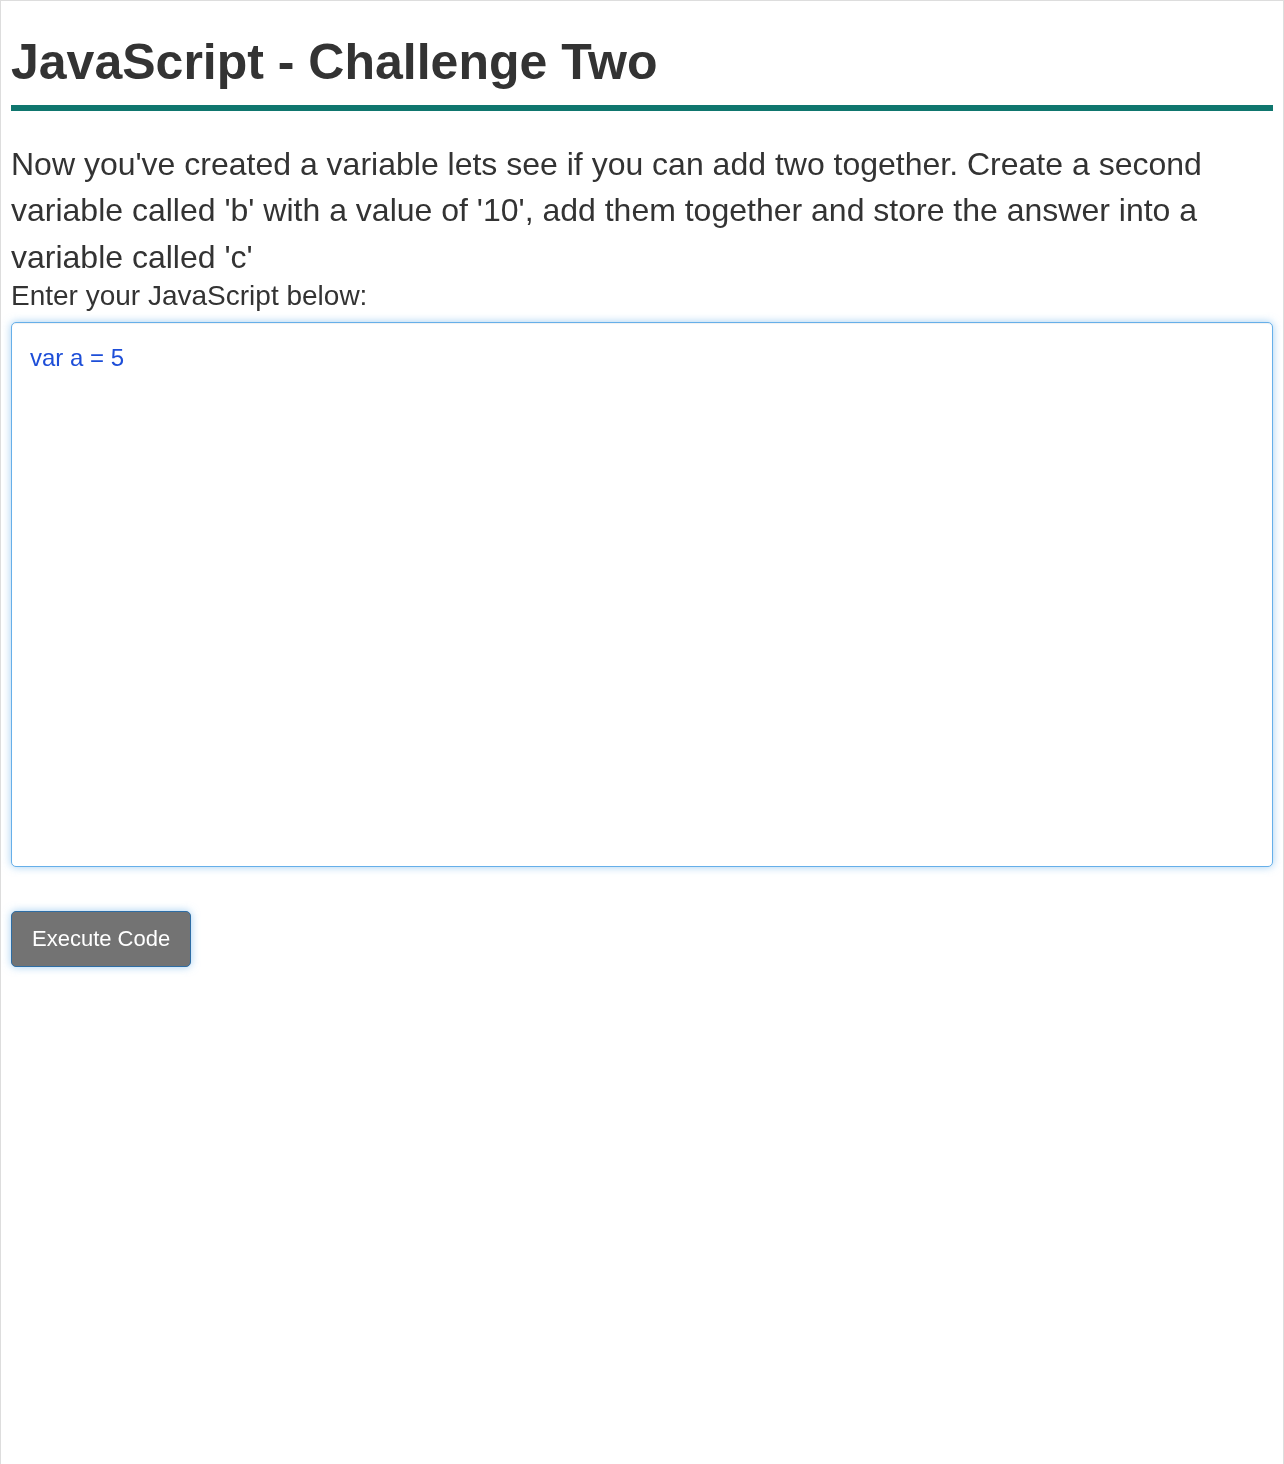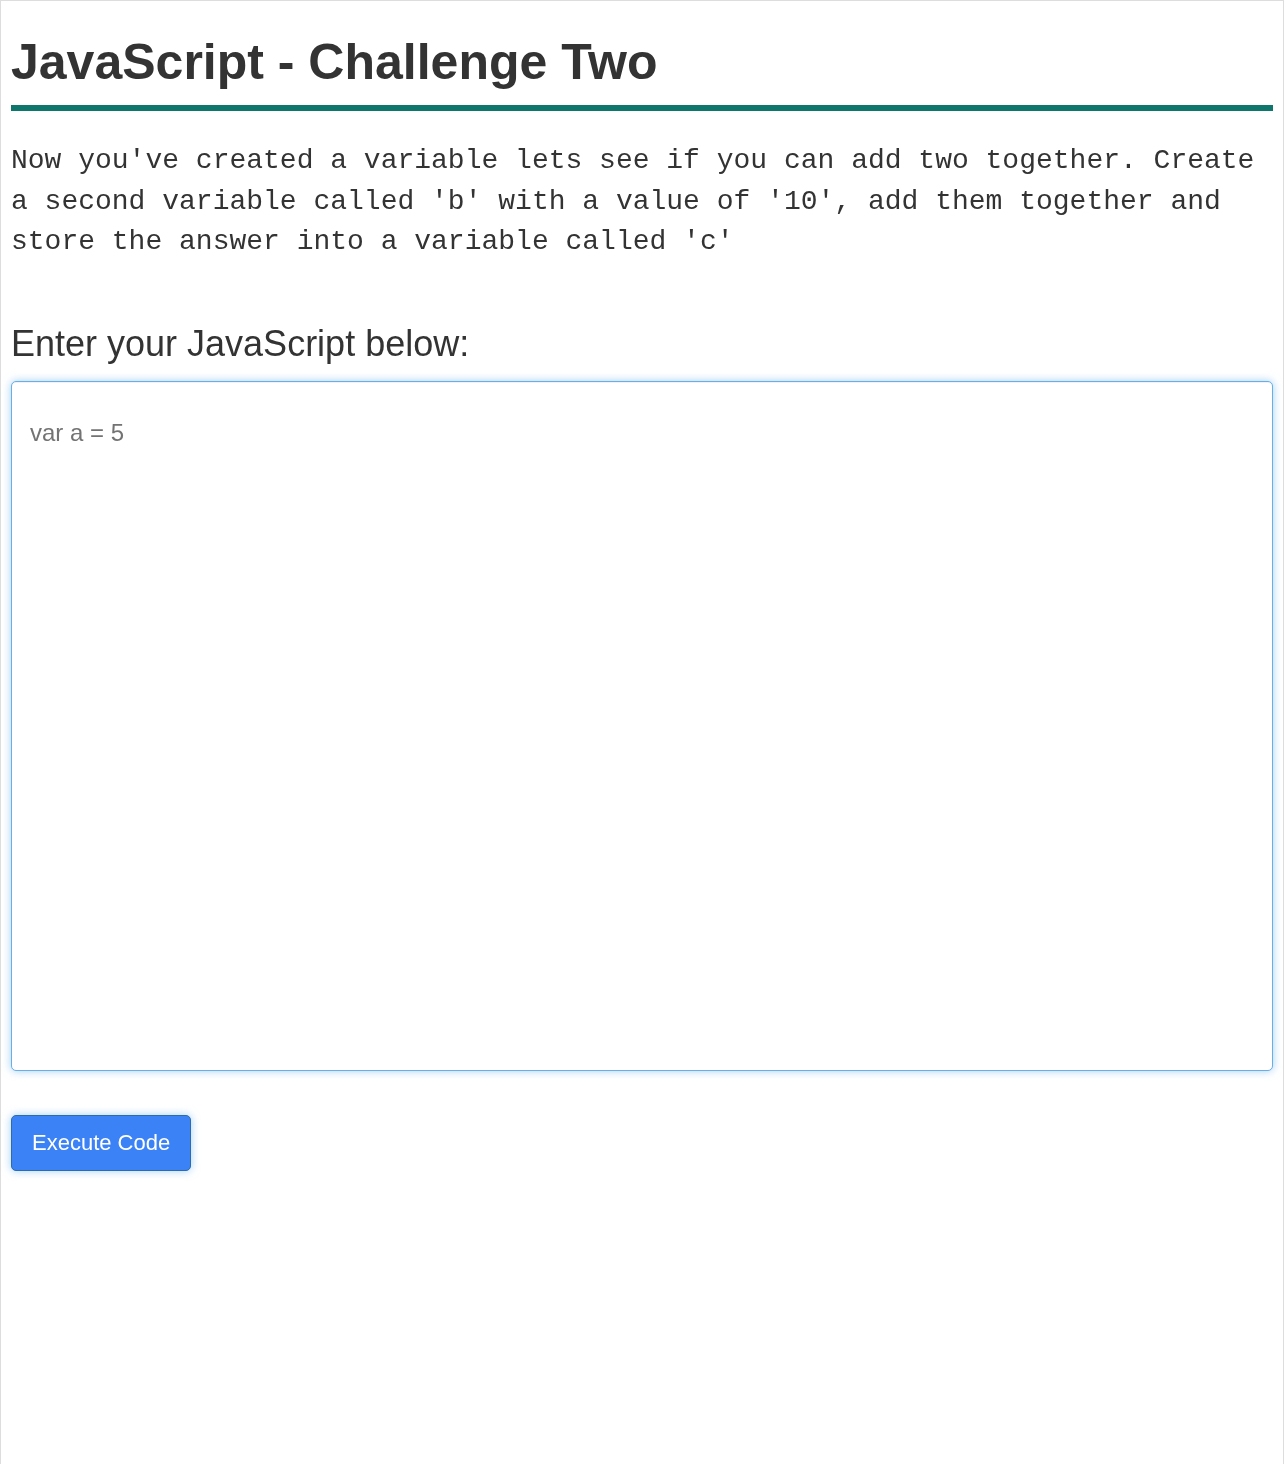--- a/index.html
+++ b/index.html
@@ -23,50 +23,48 @@
     }
     .title {
       font-size: 50px;
       font-weight: 600;
       color: #333;
       padding: 22px 0 14px 0;
       border-bottom: 6px solid #0f766e;
       margin-bottom: 30px;
     }
     .instructions {
-      font-size: 28px;
+      font-size: 32px;
       line-height: 1.45;
       color: #333;
-      margin-bottom: 60px;
-      font-family: Liberation Mono, monospace;
     }
     .input-label {
-      font-size: 36px;
+      font-size: 28px;
       color: #333;
-      margin-bottom: 16px;
+      margin-bottom: 10px;
     }
     .code-area {
       width: 100%;
-      height: 690px;
+      height: 545px;
       border: 1px solid #66afe9;
       border-radius: 5px;
-      padding: 32px 18px;
+      padding: 16px 18px;
       font-family: -apple-system, BlinkMacSystemFont, "Helvetica Neue", Helvetica, Arial, sans-serif;
       font-size: 24px;
       line-height: 1.6;
-      color: #737373;
+      color: #1d4ed8;
       resize: none;
       outline: none;
       box-shadow: inset 0 1px 1px rgba(0,0,0,0.06), 0 0 8px rgba(102,175,233,0.6);
       white-space: pre;
     }
     .execute-button {
       display: inline-block;
       margin-top: 40px;
-      background: #3b82f6;
+      background: #737373;
       color: #fff;
       border: 1px solid #2e6da4;
       border-radius: 5px;
       padding: 14px 20px;
       font-size: 22px;
       cursor: pointer;
       box-shadow: 0 0 8px rgba(102,175,233,0.6);
       outline: none;
     }
   </style>

